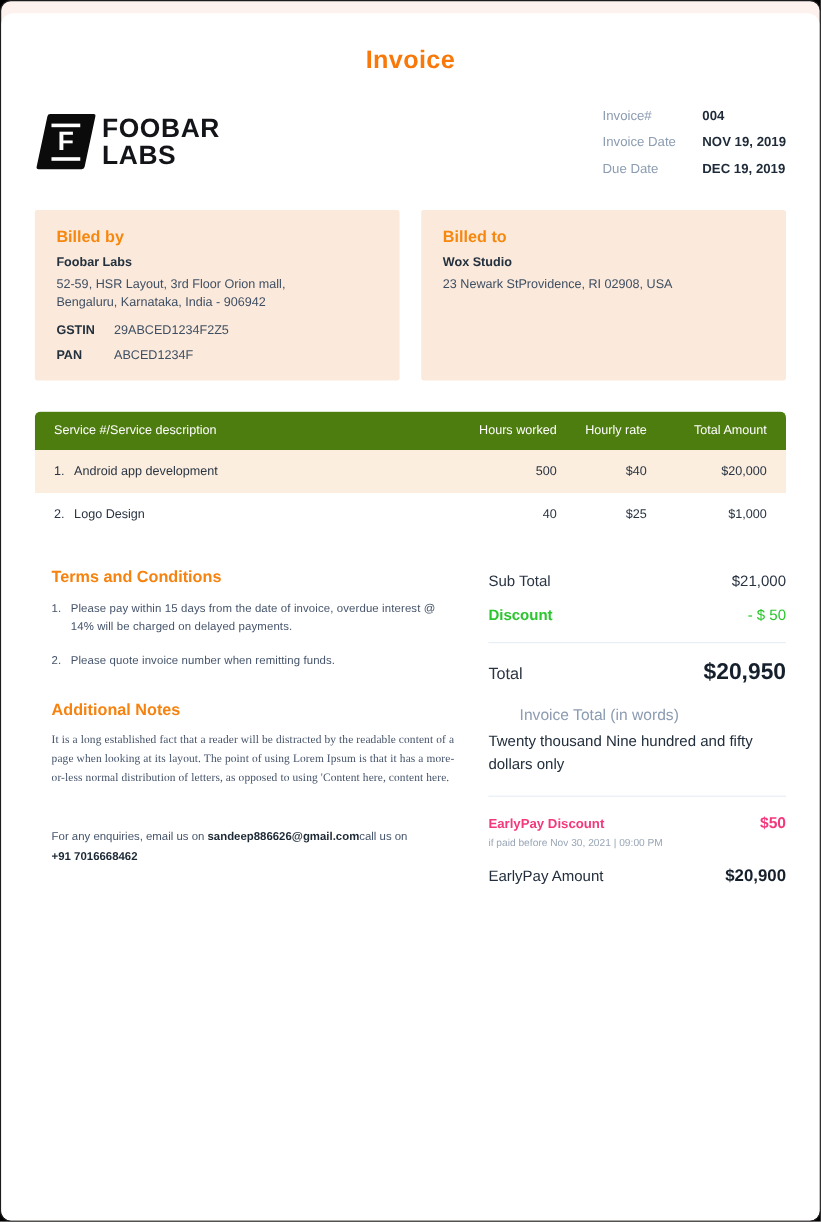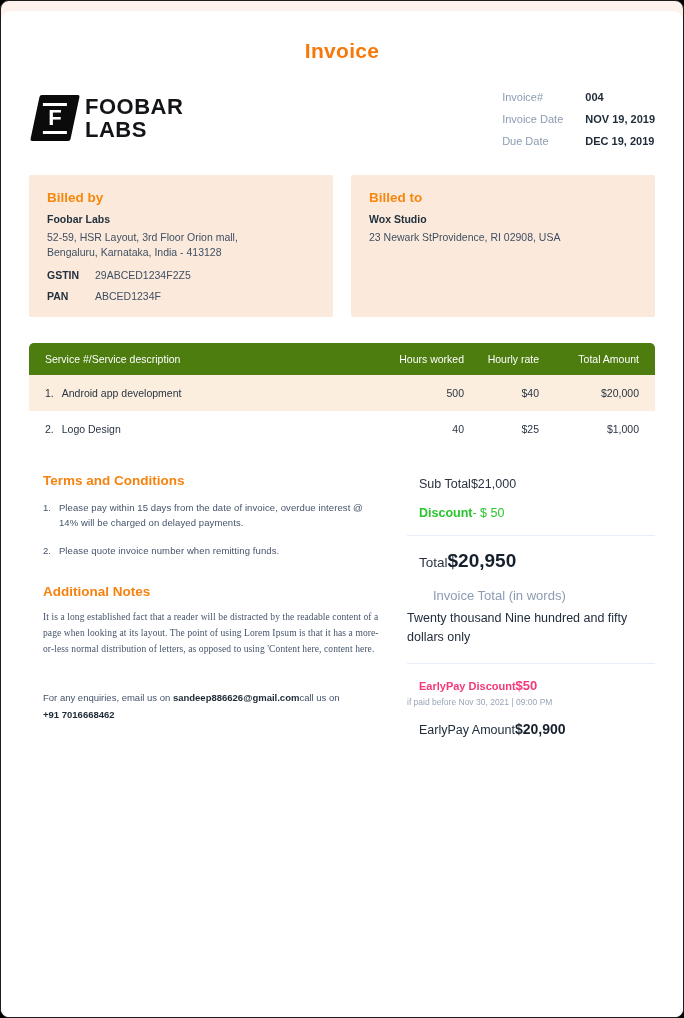--- a/index.html
+++ b/index.html
@@ -93,21 +93,21 @@
   .section-heading { color:#F6820F; font-size:13.5px; font-weight:700; }
   .terms-list { margin-top:12px; }
   .term-item { display:flex; gap:8px; margin-bottom:13px; }
   .term-num { color:#44536A; font-size:9.5px; line-height:15px; }
   .term-text { color:#44536A; font-size:9.5px; line-height:15px; letter-spacing:.1px; }
   .notes-block { margin-top:26px; }
   .notes-text { margin-top:10px; color:#44536A; font-size:9.5px; line-height:16px; letter-spacing:.1px;font-family:Liberation Serif, serif; }
   .contact { margin-top:32px; color:#44536A; font-size:9.5px; line-height:17px; }
   .contact .b { color:#1D2935; font-weight:700; }
   
-  .srow { display:flex; justify-content:flex-start; align-items:baseline;margin-left:12px; }
+  .srow { display:flex; justify-content:space-between; align-items:baseline; }
   .srow-sub { margin-top:4px; }
   .srow-sub .lbl { color:#2A3443; font-size:12.5px; }
   .srow-sub .val { color:#2A3443; font-size:12.5px; font-weight:500; }
   .srow-disc { margin-top:15px; }
   .srow-disc .lbl { color:#2BC52E; font-size:12.5px; font-weight:700; }
   .srow-disc .val { color:#2BC52E; font-size:12.5px; font-weight:500; }
   .sdivider { border-top:1px solid #E8EEF7; margin-top:15px; }
   .srow-total { margin-top:14px; }
   .srow-total .lbl { color:#2A3443; font-size:13.5px; }
   .srow-total .val { color:#16202C; font-size:19px; font-weight:700; }
@@ -148,21 +148,21 @@
         <div class="meta-label">Due Date</div>
         <div class="meta-value">DEC 19, 2019</div>
       </div>
     </div>
 
     <div class="billed-row">
       <div class="billed-box">
         <div class="box-heading">Billed by</div>
         <div class="box-name">Foobar Labs</div>
         <div class="box-line">52-59, HSR Layout, 3rd Floor Orion mall,</div>
-        <div class="box-line">Bengaluru, Karnataka, India - 413128</div>
+        <div class="box-line">Bengaluru, Karnataka, India - 906942</div>
         <div class="box-kv">
           <span class="k">GSTIN</span>
           <span class="v">29ABCED1234F2Z5</span>
         </div>
         <div class="box-kv">
           <span class="k">PAN</span>
           <span class="v">ABCED1234F</span>
         </div>
       </div>
       <div class="billed-box">

